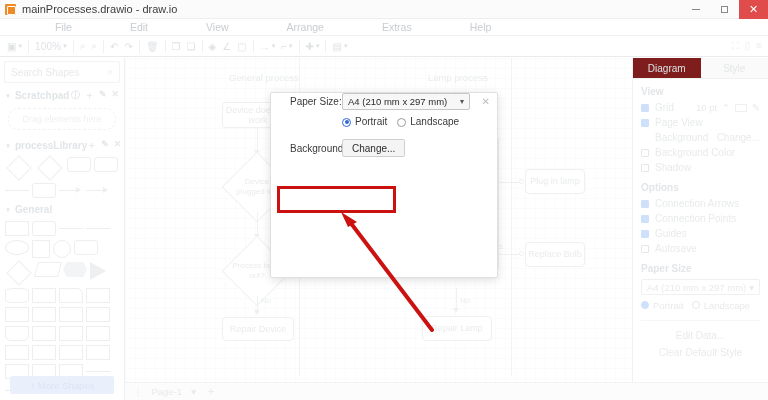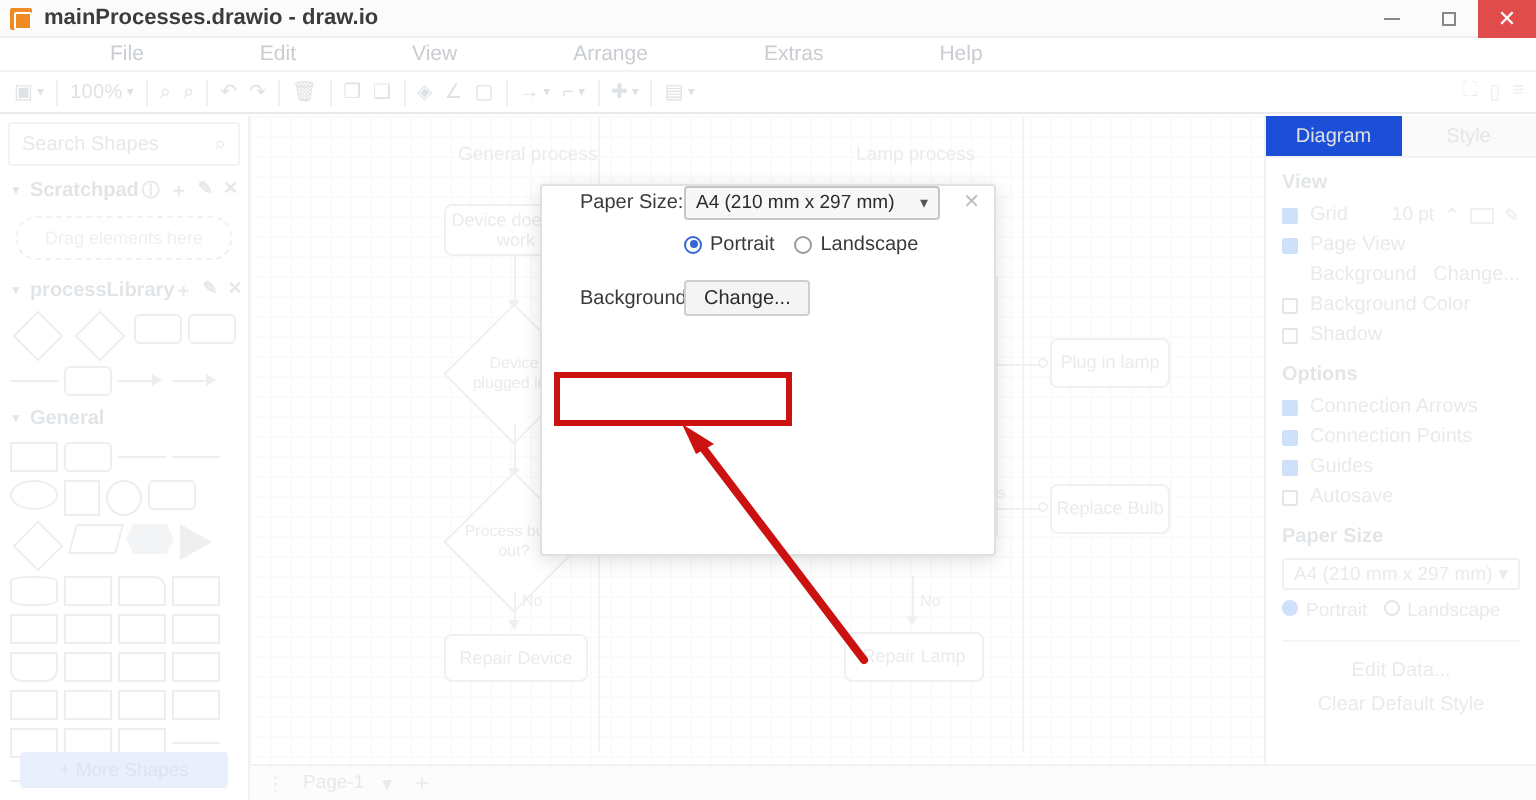--- a/index.html
+++ b/index.html
@@ -22,21 +22,21 @@
   }
   .tb-icon {
     width: 11px; height: 11px; margin-left: 5px; margin-right: 6px;
     background: #f08a24; border-radius: 1px;
     position: relative; flex: none;
   }
   .tb-icon::before{
     content:""; position:absolute; left:2px; top:2px; width:7px; height:7px;
     border:1.3px solid #fff; border-radius:1px;
   }
-  .tb-title { font-size: 11px; color: #3c3c3c; white-space: nowrap; font-weight: bold; }
+  .tb-title { font-size: 11px; color: #3c3c3c; white-space: nowrap; }
   .win-btns { position:absolute; right:0; top:0; height:19px; display:flex; }
   .win-btn {
     width: 29px; height: 19px; display:flex; align-items:center; justify-content:center;
     color:#777; font-size:11px;
   }
   .win-btn.close { background:#e04b4b; color:#fff; }
   .glyph-min { width:8px; height:1px; background:#888; display:block; }
   .glyph-max { width:7px; height:7px; border:1px solid #888; display:block; }
 
   
@@ -151,21 +151,21 @@
 
   
   .formatpanel {
     width:136px; background:#fff; border-left:1px solid #f0f1f2; position:relative;
   }
   .fp-tabs { display:flex; height:21px; }
   .fp-tab {
     flex:1; display:flex; align-items:center; justify-content:center;
     font-size:10px; color:#e3e6e8; border-bottom:1px solid #f1f2f3;
   }
-  .fp-tab.active { background:#1d4ed8; color:#dde1e4; }
+  .fp-tab.active { background:#7f1d1d; color:#dde1e4; }
   .fp-tab.inactive { background:#fafafa; }
   .fp-sect { font-size:10px; font-weight:bold; color:#e3e6e8; padding:7px 8px 3px 8px; }
   .fp-row { display:flex; align-items:center; height:15px; padding:0 8px; font-size:10px; color:#e8eaec; }
   .cbx { width:8px;height:8px;border:1px solid #e4e7ea; border-radius:1px; margin-right:6px; flex:none; }
   .cbx.on { background:#cfe0fa; border-color:#cfe0fa; }
   .fp-row .rt { margin-left:auto; display:flex; align-items:center; gap:5px; color:#e8eaec; font-size:9.5px;}
   .fp-link { font-size:10px; color:#e8eaec; }
   .fp-sel {
     margin:2px 8px; height:16px; border:1px solid #eff0f1; border-radius:2px;
     display:flex; align-items:center; padding:0 5px; font-size:9.5px; color:#e8eaec;

